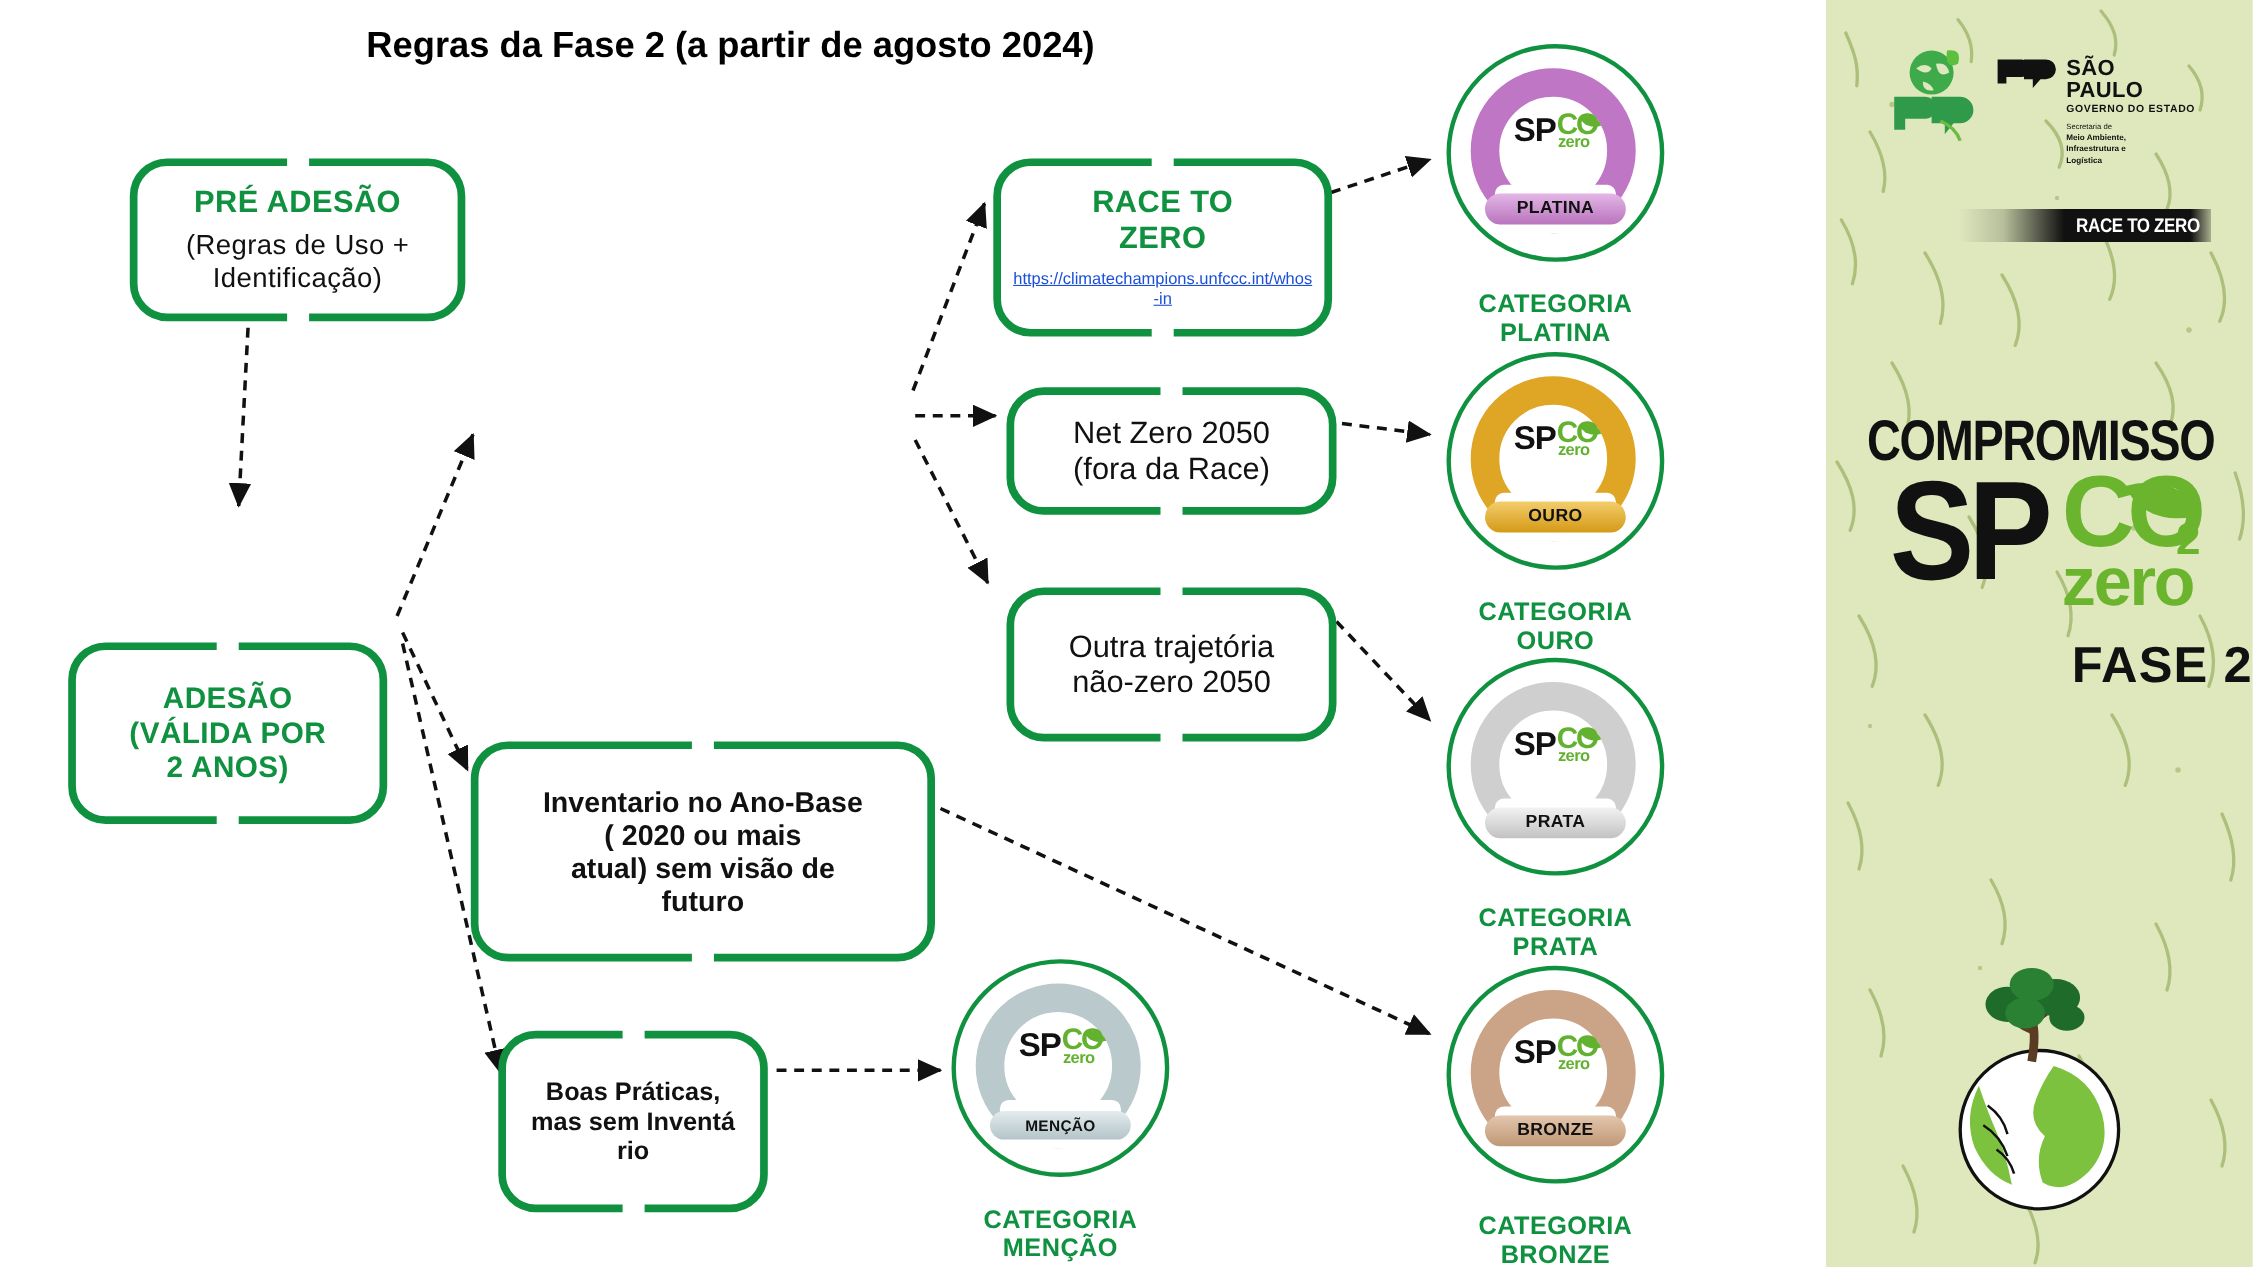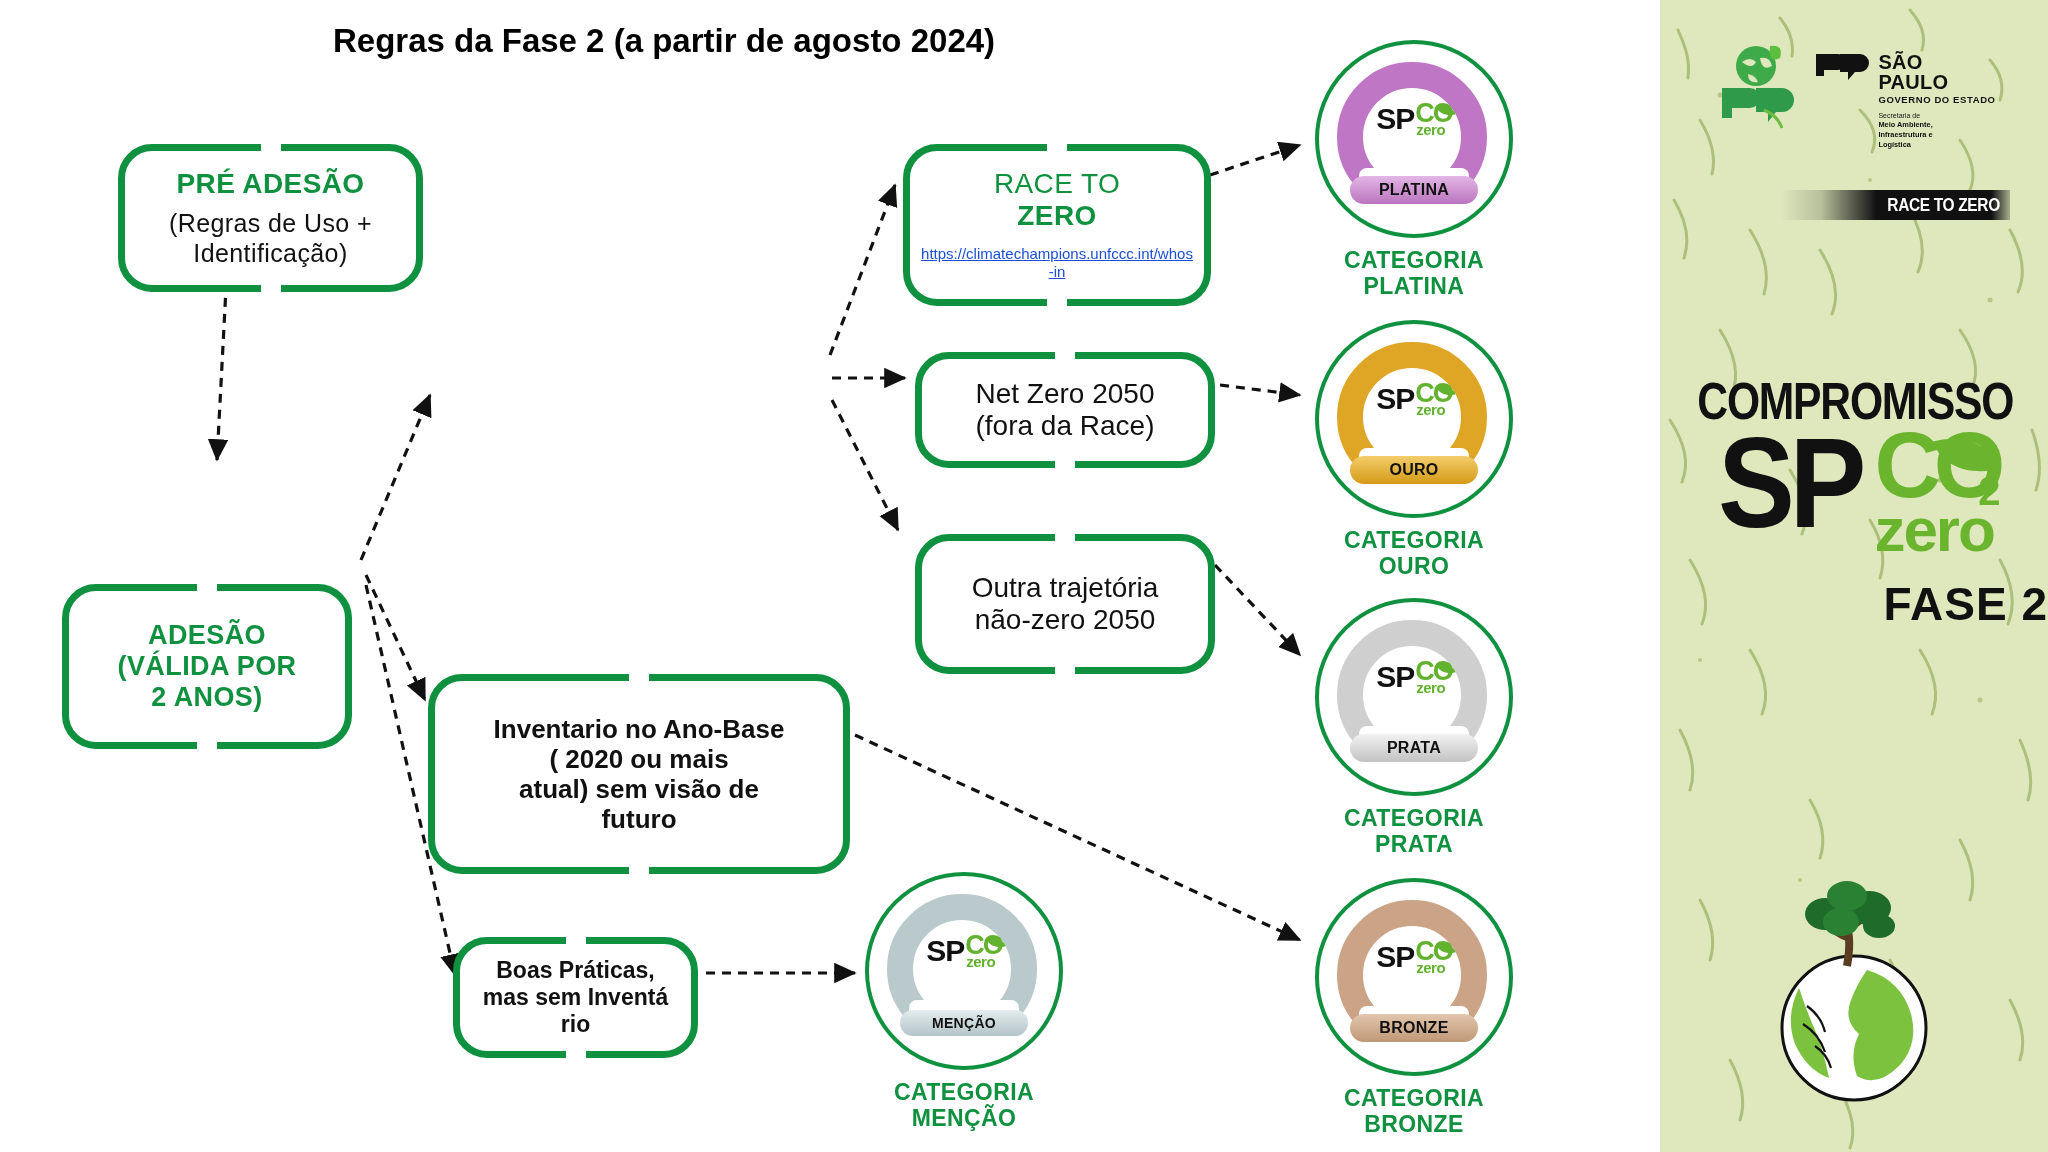--- a/index.html
+++ b/index.html
@@ -94,21 +94,21 @@
     background:#62b22f;border-radius:0 100% 0 100%;transform:rotate(-18deg);
   }
   .pill{
     position:absolute;left:50%;transform:translateX(-50%);
     bottom:30px;z-index:5;
     min-width:104px;padding:5px 12px;border-radius:16px;
     font-weight:bold;font-size:16px;letter-spacing:.3px;color:#111;
     text-align:center;
   }
   .medal-cap{
-    margin-top:10px;text-align:center;
+    margin-top:26px;text-align:center;
     color:#0f9140;font-weight:bold;font-size:23px;line-height:1.12;
     letter-spacing:.4px;
   }
 
   
   .m-platina .ring{border-color:#c67ec9;
     background:transparent;}
   .m-platina .ring{border-image:none;}
   .m-platina .pill{background:linear-gradient(180deg,#e3b6e6,#b974bd);}
   .m-ouro   .ring{border-color:#e0a525;}
@@ -216,28 +216,28 @@
   </div>
 
 
   <div class="fbox" style="left:428px;top:630px;width:422px;height:200px;font-weight:bold;font-size:26px;">
     <div>Inventario no Ano-Base</div>
     <div>( 2020 ou mais</div>
     <div>atual) sem visão de</div>
     <div>futuro</div>
   </div>
 
-  <div class="fbox" style="left:453px;top:893px;width:245px;height:121px;font-weight:bold;font-size:23px;">
+  <div class="fbox" style="left:453px;top:893px;width:245px;height:165px;font-weight:bold;font-size:23px;">
     <div>Boas Práticas,</div>
     <div>mas sem  Inventá</div>
     <div>rio</div>
   </div>
 
   <div class="fbox" style="left:903px;top:100px;width:308px;height:162px;">
-    <div style="color:#0f9140;font-weight:normal;font-size:28px;letter-spacing:.4px;">RACE TO</div>
+    <div style="color:#0f9140;font-weight:bold;font-size:28px;letter-spacing:.4px;">RACE TO</div>
     <div style="color:#0f9140;font-weight:bold;font-size:28px;letter-spacing:.4px;">ZERO</div>
     <div class="url">https://climatechampions.unfccc.int/whos-in</div>
   </div>
 
   <div class="fbox" style="left:915px;top:308px;width:300px;height:116px;font-size:28px;font-weight:400;">
     <div>Net Zero 2050</div>
     <div>(fora da Race)</div>
   </div>
 
   <div class="fbox" style="left:915px;top:490px;width:300px;height:140px;font-size:28px;font-weight:400;">

